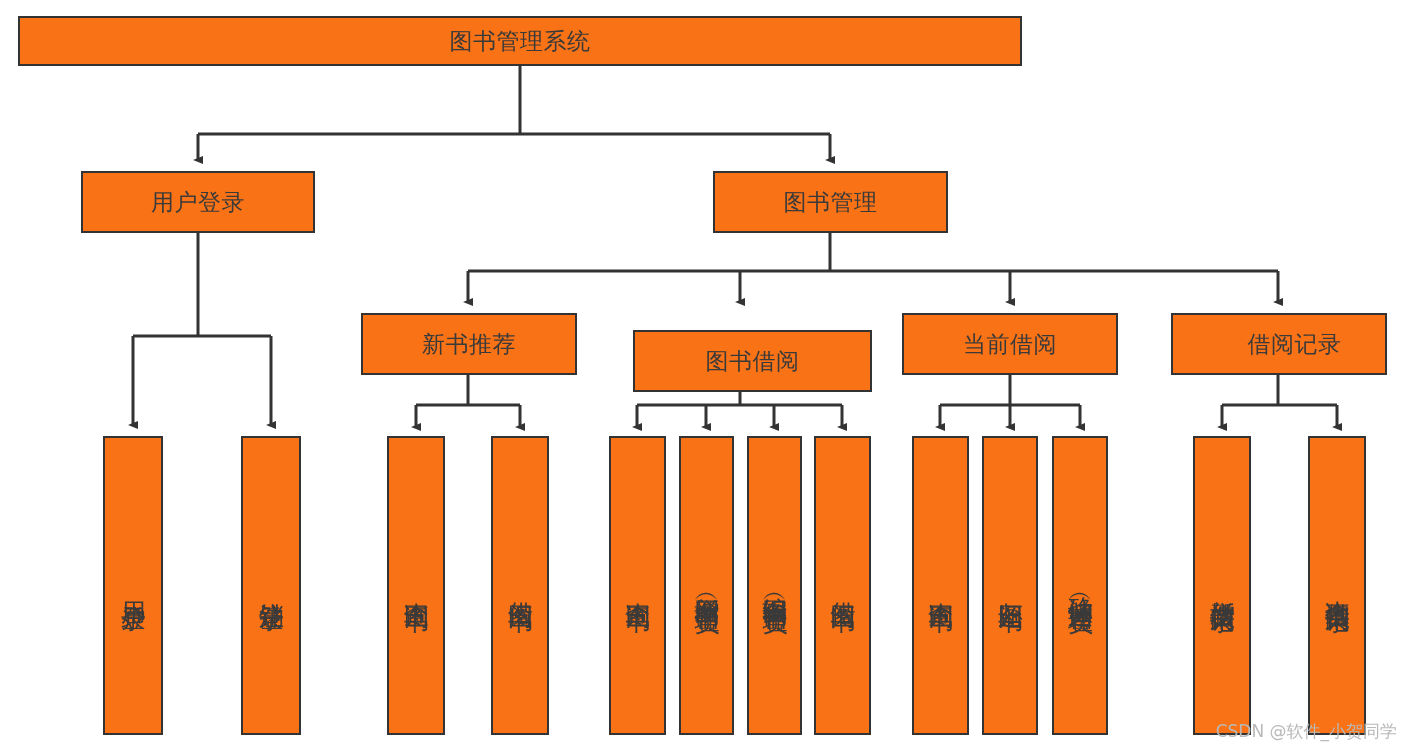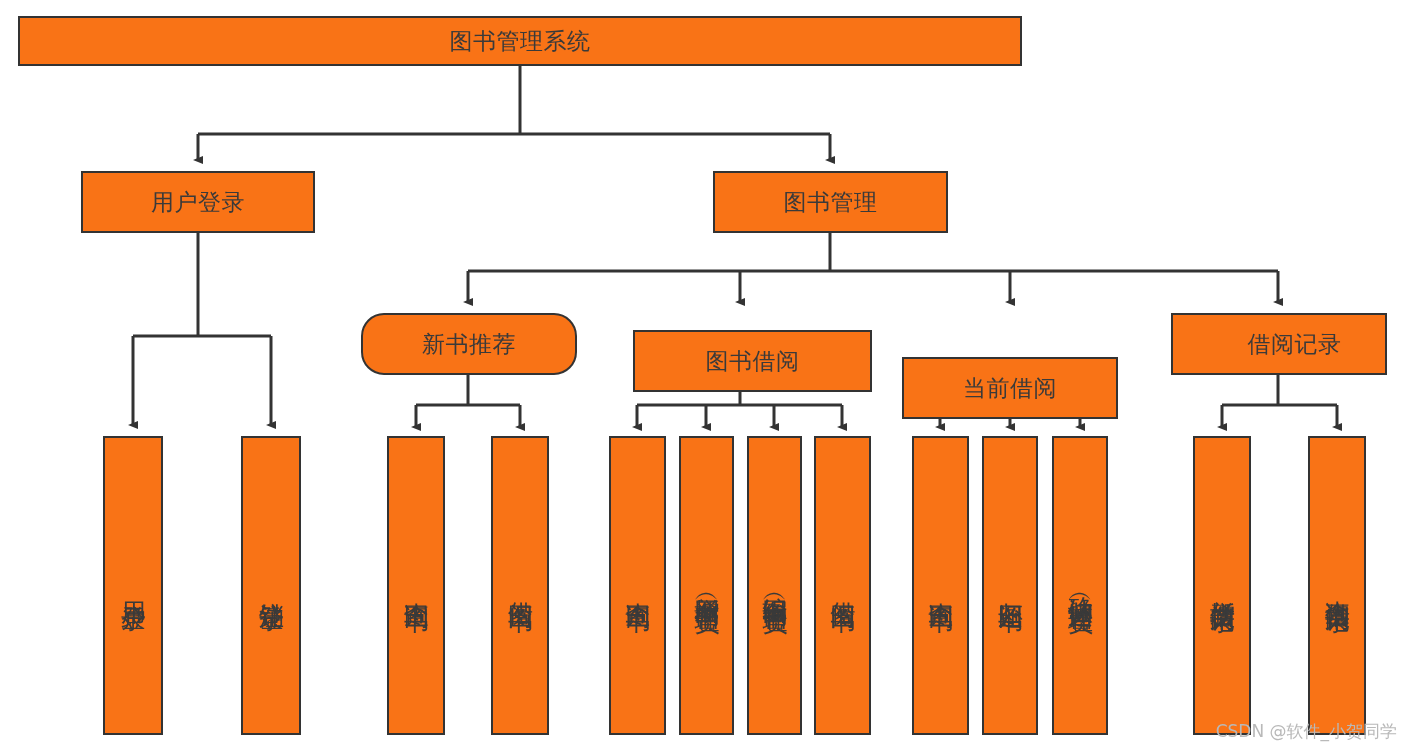--- a/index.html
+++ b/index.html
@@ -130,27 +130,27 @@
     <span class="label">图书管理系统</span>
   </div>
 
   <div class="node h" style="left:81px; top:171px; width:234px; height:62px;">
     <span class="label">用户登录</span>
   </div>
   <div class="node h" style="left:713px; top:171px; width:235px; height:62px;">
     <span class="label">图书管理</span>
   </div>
 
-  <div class="node h" style="left:361px; top:313px; width:216px; height:62px;border-radius:23px;">
+  <div class="node h" style="left:361px; top:313px; width:216px; height:62px;">
     <span class="label">新书推荐</span>
   </div>
   <div class="node h" style="left:633px; top:330px; width:239px; height:62px;">
     <span class="label">图书借阅</span>
   </div>
-  <div class="node h" style="left:902px; top:313px; width:216px; height:62px;margin-top:44px;">
+  <div class="node h" style="left:902px; top:313px; width:216px; height:62px;">
     <span class="label">当前借阅</span>
   </div>
   <div class="node h" style="left:1171px; top:313px; width:216px; height:62px;padding-left:31px;">
     <span class="label">借阅记录</span>
   </div>
 
   <div class="node v" style="left:103px; top:436px; width:60px; height:299px;">
     <span class="label">用户登录</span>
   </div>
   <div class="node v" style="left:241px; top:436px; width:60px; height:299px;">

